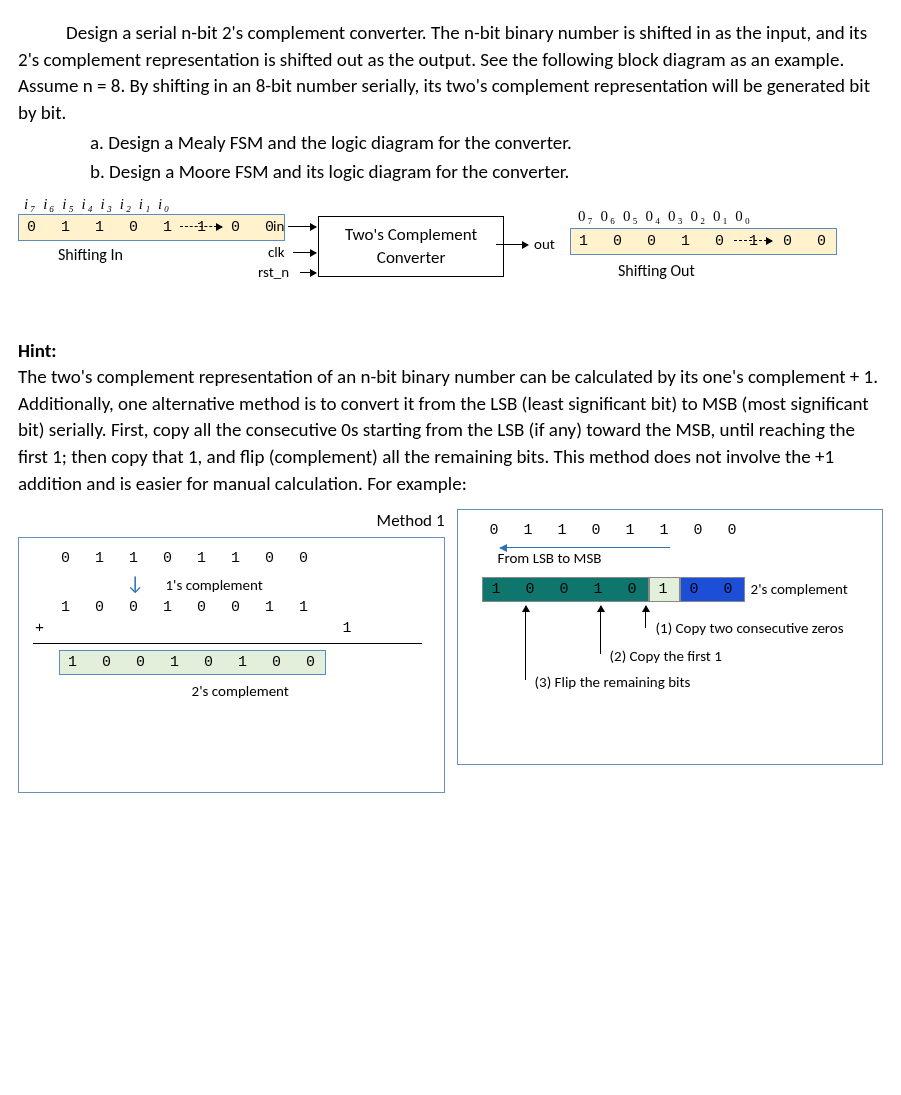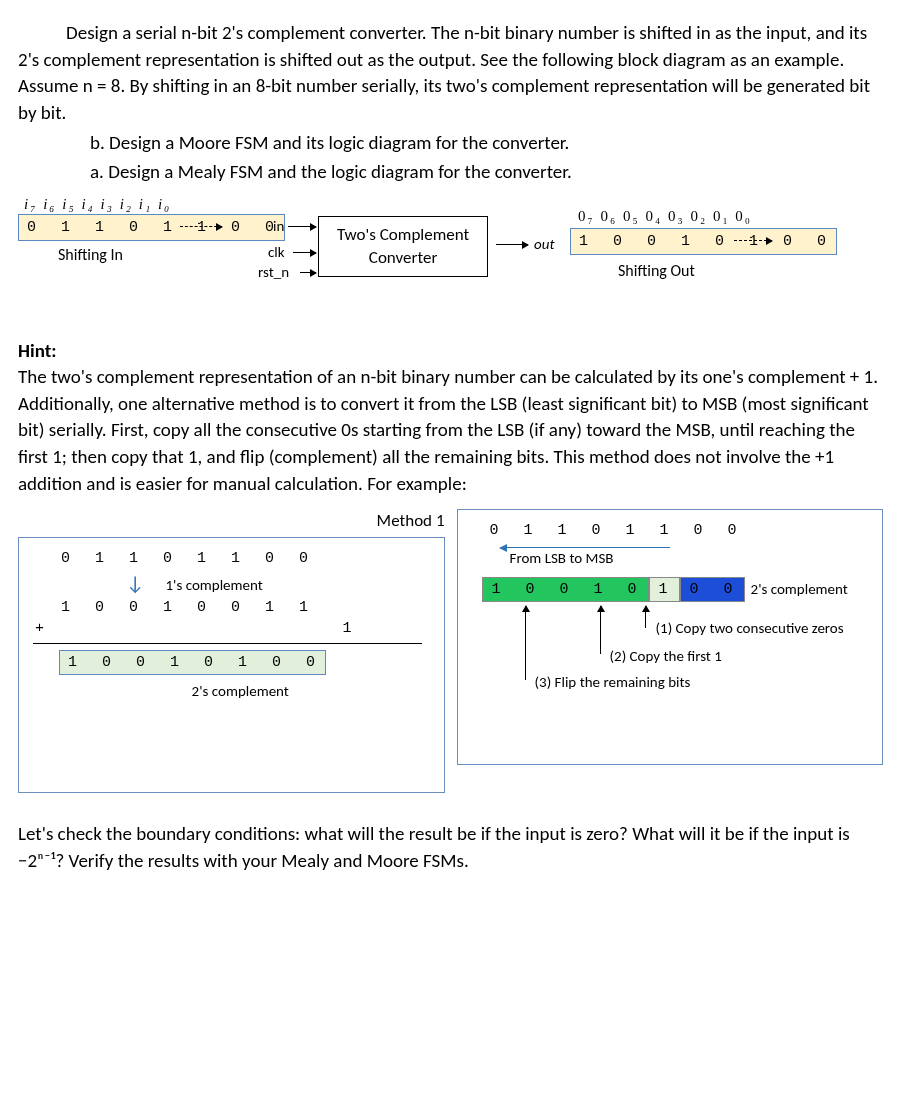--- a/index.html
+++ b/index.html
@@ -49,21 +49,21 @@
   }
   .shift-label {
     position: absolute;
     font-size: 16px;
   }
   .conv-box {
     position: absolute;
     border: 1.5px solid #000;
     background: #fff;
     text-align: center;
-    padding: 6px 18px;
+    padding: 6px 26px;
     font-size: 17px;
   }
   .sig {
     position: absolute;
     font-size: 15px;
   }
   .arrow-dash {
     position: absolute;
     border-top: 1.5px dashed #000;
   }
@@ -134,29 +134,29 @@
     width: 170px;
     border-top: 1.5px solid #2e75b6;
   }
   .lsb-arrow::before {
     content:'';
     position:absolute; left:-1px; top:-4px;
     border-right:8px solid #2e75b6;
     border-top:4px solid transparent;
     border-bottom:4px solid transparent;
   }
-  .lsb-text { margin-left:40px; font-size:15px; }
+  .lsb-text { margin-left:28px; font-size:15px; }
   .m2-result {
     margin-top:8px;
     margin-left:12px;
     display:flex;
     align-items:center;
   }
   .seg { font-family:'Courier New',monospace; padding:1px 3px 1px 9px; letter-spacing:8px; border:1px solid #888; }
-  .seg-flip { background:#22c55e; }
+  .seg-flip { background:#0f766e; }
   .seg-one  { background:#e2efda; }
   .seg-copy { background:#1d4ed8; }
   .m2-note { font-size:15px; margin-left:6px; }
 
   .m2-arrows {
     position: relative;
     height: 90px;
     margin-top: 4px;
   }
   .v-arrow {
@@ -179,22 +179,22 @@
 
   .discussion {
     margin-top: 28px;
   }
 </style>
 </head>
 <body>
 
 <div class="para indent-first">Design a serial  n-bit 2's complement converter. The  n-bit binary number is shifted in as the input, and its 2's complement representation is shifted out as the output. See the following block diagram as an example. Assume  n = 8. By shifting in an 8-bit number serially, its two's complement representation will be generated bit by bit.</div>
 <div class="sub-list">
+  <div class="item">a.  Design a Mealy FSM and the logic diagram for the converter.</div>
   <div class="item">b.  Design a Moore FSM and its logic diagram for the converter.</div>
-  <div class="item">a.  Design a Mealy FSM and the logic diagram for the converter.</div>
 </div>
 
 <div class="block-diagram">
   <div class="bitlabels" style="left:6px; top:0;">i₇ i₆ i₅ i₄ i₃ i₂ i₁ i₀</div>
   <div class="bitbox" style="left:0; top:20px;">0 1 1 0 1 1 0 0</div>
   <div class="shift-label" style="left:40px; top:50px;">Shifting In</div>
 
   <div class="arrow-dash arrowhead-r" style="left:162px; top:32px; width:42px;"></div>
   <span class="sig" style="left:255px; top:22px;">in</span>
   <div class="arrow-solid arrowhead-r" style="left:270px; top:32px; width:28px;"></div>
@@ -203,21 +203,21 @@
   <div class="arrow-solid arrowhead-r" style="left:275px; top:58px; width:23px;"></div>
   <span class="sig" style="left:240px; top:68px;">rst_n</span>
   <div class="arrow-solid arrowhead-r" style="left:282px; top:78px; width:16px;"></div>
 
   <div class="conv-box" style="left:300px; top:22px;">
     <div>Two's Complement</div>
     <div>Converter</div>
   </div>
 
   <div class="arrow-solid arrowhead-r" style="left:478px; top:50px; width:32px;"></div>
-  <span class="sig" style="left:516px; top:40px;font-style:italic;">out</span>
+  <span class="sig" style="left:516px; top:40px;">out</span>
 
   <div class="bitlabels" style="left:560px; top:12px; font-style:normal;">0₇ 0₆ 0₅ 0₄ 0₃ 0₂ 0₁ 0₀</div>
   <div class="bitbox" style="left:552px; top:34px;">1 0 0 1 0 1 0 0</div>
   <div class="arrow-dash arrowhead-r" style="left:716px; top:46px; width:38px;"></div>
   <div class="shift-label" style="left:600px; top:66px;">Shifting Out</div>
 </div>
 
 <div class="section-head">Hint:</div>
 <div class="para">The two's complement representation of an  n-bit binary number can be calculated by its one's complement + 1. Additionally, one alternative method is to convert it from the LSB (least significant bit) to MSB (most significant bit) serially. First, copy all the consecutive 0s starting from the LSB (if any) toward the MSB, until reaching the first 1; then copy that 1, and flip (complement) all the remaining bits. This method does not involve the +1 addition and is easier for manual calculation. For example:</div>
 
@@ -261,14 +261,13 @@
 
         <div class="v-arrow" style="left:55px; top:0; height:74px;"></div>
         <div class="step-label" style="left:65px; top:66px;">(3) Flip the remaining bits</div>
       </div>
     </div>
   </div>
 
 </div>
 
 <div class="discussion">
-  <div class="para">Let's check the boundary conditions: what will the result be if the input is zero? What will it be if the input is  −2ⁿ⁻¹? Verify the results with your Mealy and Moore FSMs.</div>
 </div>
 
 </body></html>

